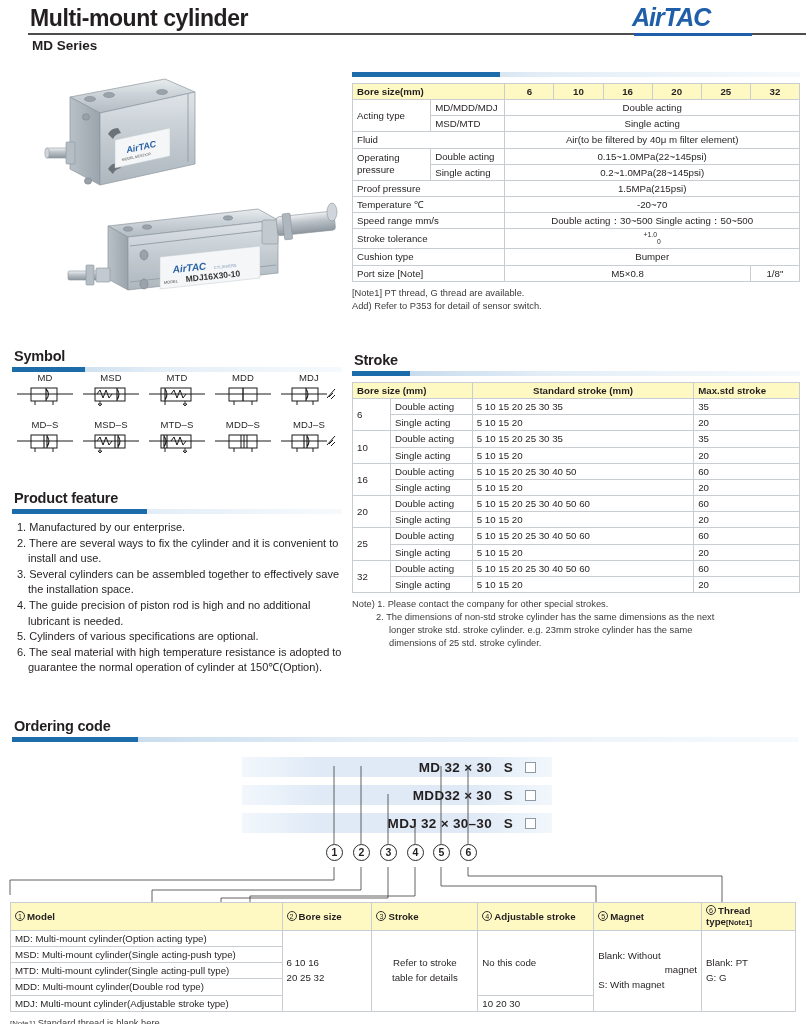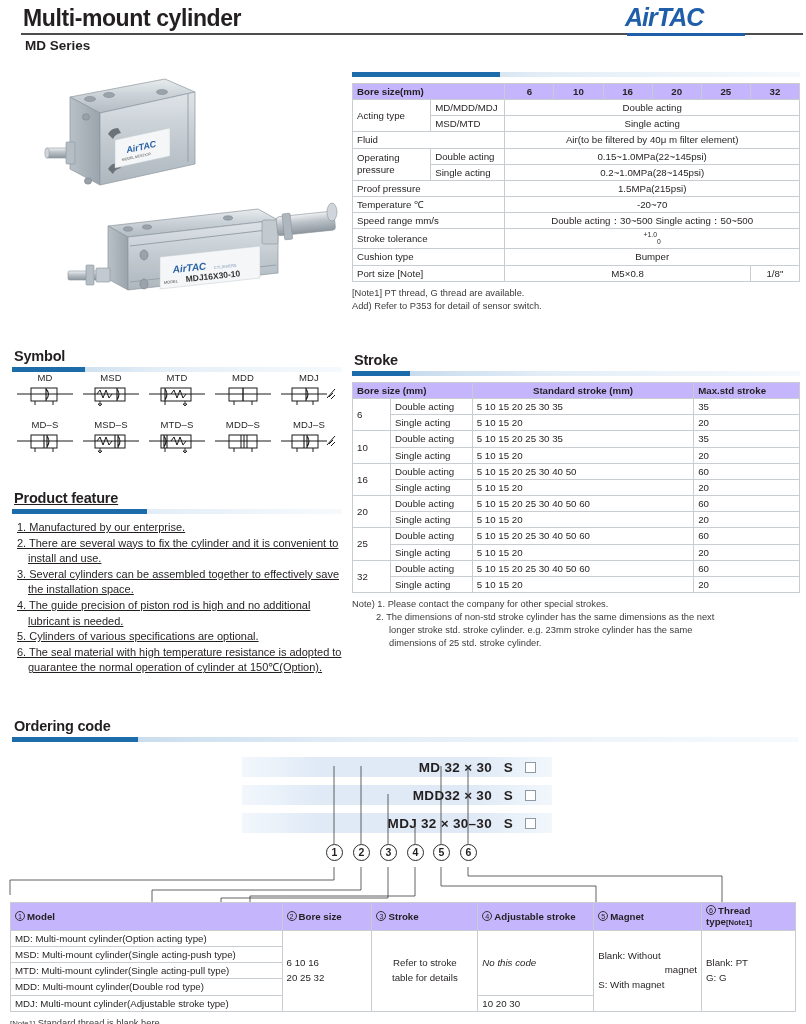--- a/index.html
+++ b/index.html
@@ -10,21 +10,21 @@
   body {
     width: 806px; height: 1024px;
     position: relative;
     font-family: "Liberation Sans", sans-serif;
     color: #231f20;
     overflow: hidden;
   }
 
   
   .page-header {
-    position: absolute; left: 9px; top: 0; width: 746px; height: 62px;
+    position: absolute; left: 16px; top: 0; width: 746px; height: 62px;
   }
   .page-title {
     position: absolute; left: 14px; top: 5px;
     font-size: 23px; font-weight: bold; letter-spacing: -0.4px;
     color: #231f20;
   }
   .title-rule {
     position: absolute; left: 12px; top: 33px; width: 782px; height: 2px;
     background: #4d4d4d;
   }
@@ -57,21 +57,21 @@
   .spec-tbl, .stroke-tbl, .code-tbl {
     font-size: 9.7px; color: #231f20; line-height: 1.15;
   }
   .spec-tbl td, .stroke-tbl td, .code-tbl td {
     border: 1px solid #c8cdd2;
     padding: 2px 4px;
     height: 16px;
     vertical-align: middle;
   }
   .hd {
-    background: #c4b5fd; font-weight: bold; margin-top: 20px;
+    background: #fef9c3; font-weight: bold; margin-top: 20px;
   }
   .ctr { text-align: center; }
   .lft { text-align: left; }
 
   
   .note {
     font-size: 9.3px; line-height: 1.38; color: #3b3b3b;
   }
 
   
@@ -415,21 +415,21 @@
         <line x1="18" y1="16" x2="18" y2="20" stroke="#1a1a1a" stroke-width="1"></line>
         <line x1="34" y1="16" x2="34" y2="20" stroke="#1a1a1a" stroke-width="1"></line>
         <line x1="48" y1="13" x2="56" y2="4" stroke="#1a1a1a" stroke-width="1"></line>
         <line x1="50" y1="12" x2="54" y2="8" stroke="#1a1a1a" stroke-width="1"></line>
         <line x1="52" y1="14" x2="56" y2="10" stroke="#1a1a1a" stroke-width="1"></line>
       </svg>
     </div>
   </div>
 </div>
 
-<div class="sec" style="left:12px; top:490px; width:330px;text-decoration:underline;">
+<div class="sec" style="left:12px; top:490px; width:330px;">
   <div class="sec-title">Product feature</div>
   <div class="sec-bar-wrap">
     <i style="position:absolute;left:0;top:0;height:5px;width:41%;background:#1b6ca8;"></i>
   </div>
 
   <ul class="feat-list">
     <li>1. Manufactured by our enterprise.</li>
     <li>2. There are several ways to fix the cylinder and it is convenient to install and use.</li>
     <li>3. Several cylinders can be assembled together to  effectively save the installation space.</li>
     <li>4. The guide precision of piston rod is high and no additional lubricant is needed.</li>
@@ -620,21 +620,21 @@
       <tr>
         <td class="lft">MD: Multi-mount cylinder(Option acting type)</td>
         <td class="lft" rowspan="5" style="line-height:1.5">
           <div>6  10  16</div>
           <div>20  25  32</div>
         </td>
         <td class="ctr" rowspan="5" style="line-height:1.5">
           <div>Refer to stroke</div>
           <div>table for details</div>
         </td>
-        <td class="lft" rowspan="4" style="vertical-align:middle;font-style:italic;">No this code</td>
+        <td class="lft" rowspan="4" style="vertical-align:middle;">No this code</td>
         <td class="lft" rowspan="5" style="line-height:1.5">
           <div>Blank: Without</div>
           <div style="text-align:right">magnet</div>
           <div>S: With magnet</div>
         </td>
         <td class="lft" rowspan="5" style="line-height:1.5; vertical-align:middle;">
           <div>Blank: PT</div>
           <div>G:  G</div>
         </td>
       </tr>

